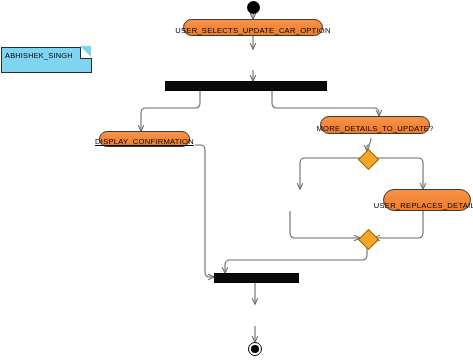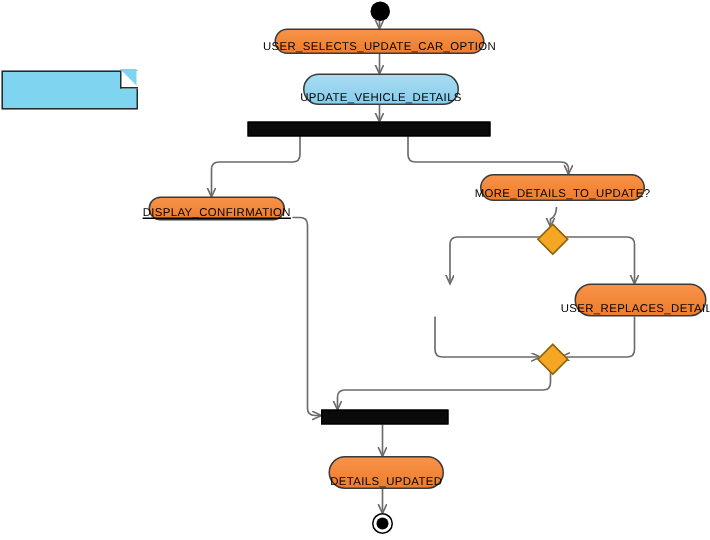--- a/index.html
+++ b/index.html
@@ -136,31 +136,29 @@
       <path d="M195,145 L200,145 Q205,145 205,150 L205,272 Q205,277 210,277 L214,277"></path>
 
       <path d="M255,283 L255,304"></path>
 
       <path d="M255,326 L255,342"></path>
     </g>
   </svg>
 
   <div class="note" style="left:1px;top:47px;width:91px;height:26px;">
     <div class="fold"></div>
+    <div>ABHISHEK_SINGH</div>
   </div>
 
   <div class="initial" style="left:247px;top:1px;"></div>
 
   <div class="node activity" style="left:183px;top:19px;width:140px;height:17px;">
     <span>USER_SELECTS_UPDATE_CAR_OPTION</span>
   </div>
 
-  <div class="node selected" style="left:202px;top:49px;width:104px;height:21px;">
-    <span>UPDATE_VEHICLE_DETAILS</span>
-  </div>
 
   <div class="bar" style="left:165px;top:81px;width:160px;height:8px;"></div>
 
   <div class="node activity" style="left:99px;top:131px;width:91px;height:16px;text-decoration:underline;">
     <span>DISPLAY_CONFIRMATION</span>
   </div>
 
   <div class="node activity" style="left:320px;top:116px;width:110px;height:18px;">
     <span>MORE_DETAILS_TO_UPDATE?</span>
   </div>
@@ -169,21 +167,18 @@
 
 
   <div class="node activity" style="left:383px;top:189px;width:88px;height:22px;">
     <span>USER_REPLACES_DETAILS</span>
   </div>
 
   <div class="diamond" style="left:361px;top:232px;"></div>
 
   <div class="bar" style="left:214px;top:273px;width:83px;height:8px;"></div>
 
-  <div class="node activity" style="left:219px;top:304px;width:77px;height:22px;">
-    <span>DETAILS_UPDATED</span>
-  </div>
 
   <div class="final-outer" style="left:248px;top:342px;">
     <div class="final-inner" style="left:2px;top:2px;"></div>
   </div>
 
 </div>
 
 </body></html>

